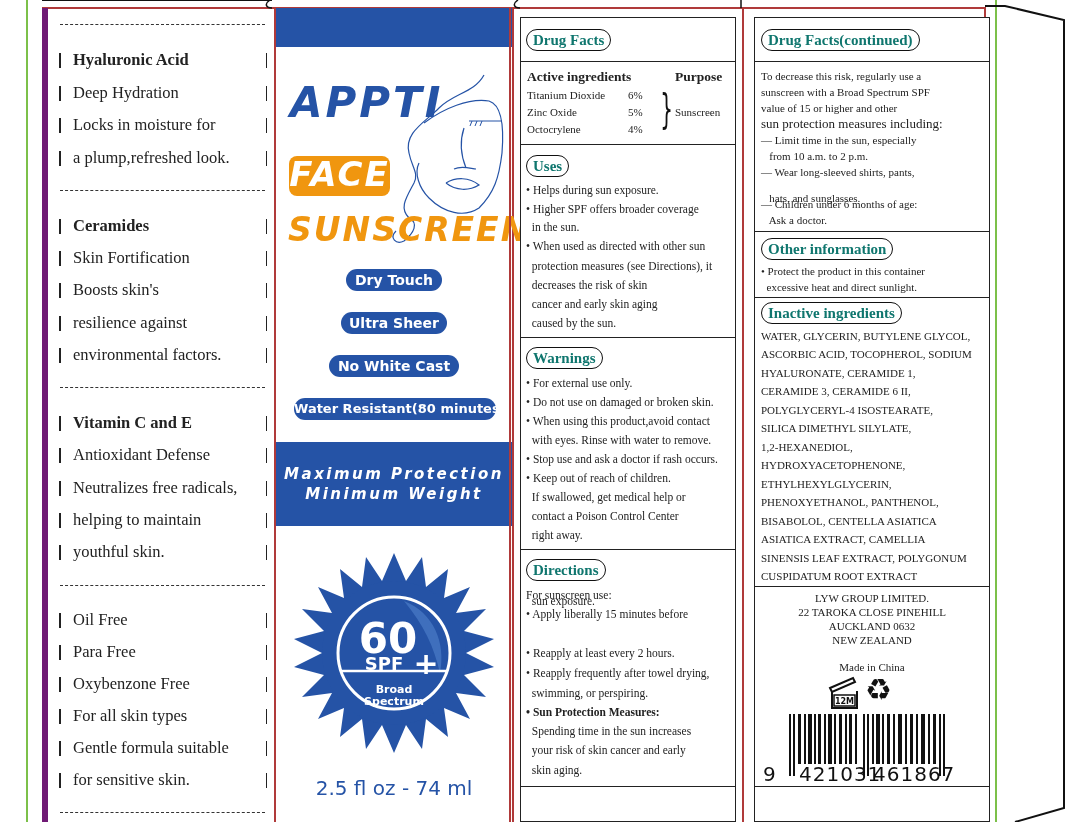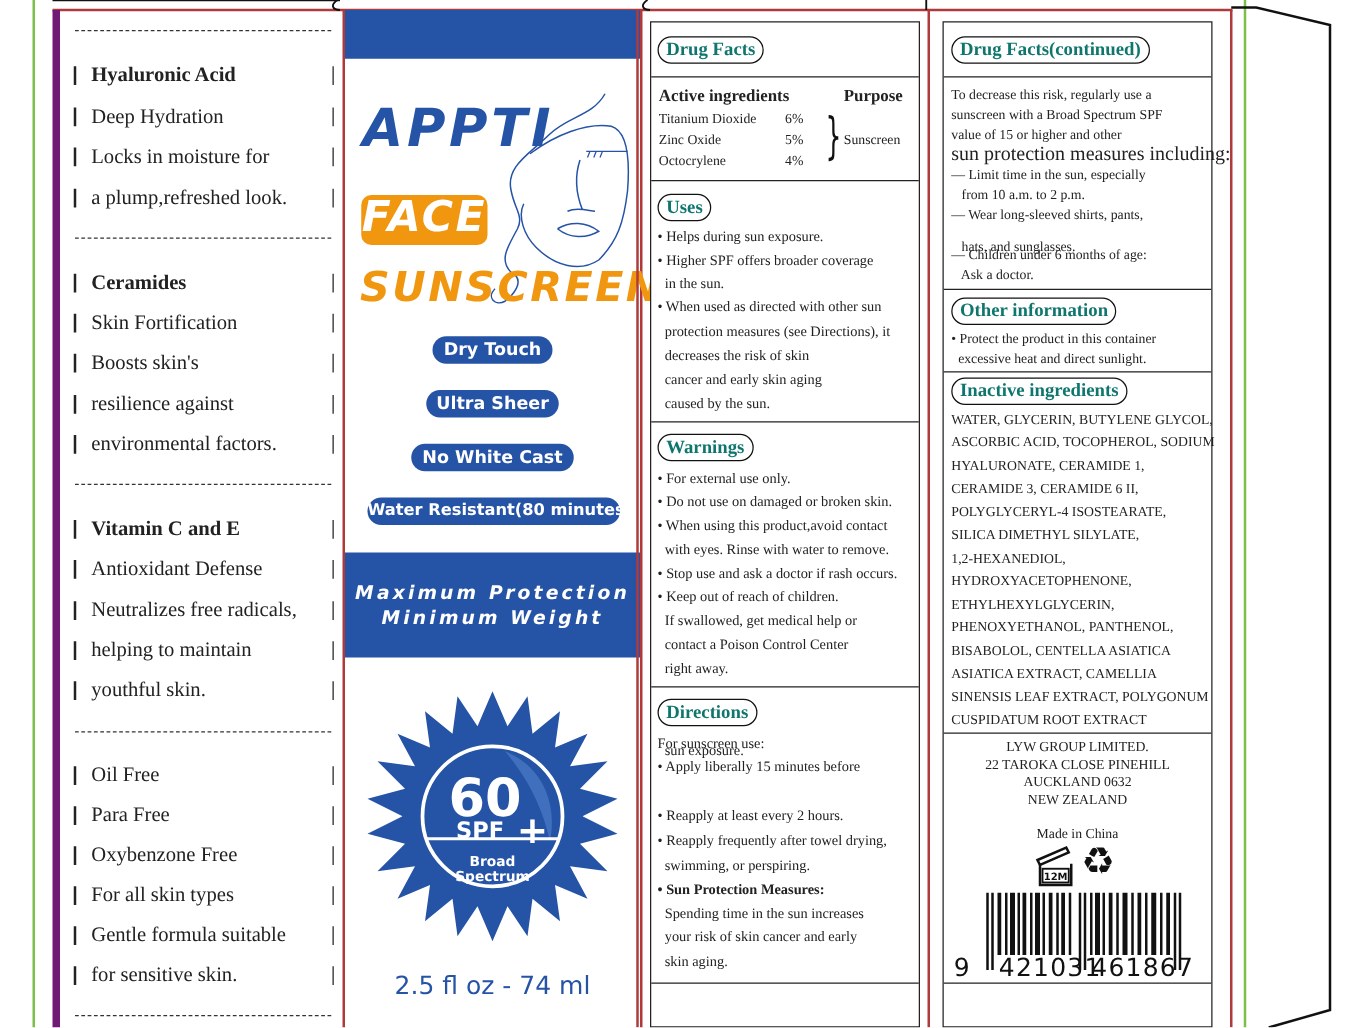--- a/index.html
+++ b/index.html
@@ -269,28 +269,28 @@
   <div class="df-line" style="left:5px;top:648px;white-space:pre;">• Reapply frequently after towel drying,</div>
   <div class="df-line" style="left:5px;top:668px;white-space:pre;">  swimming, or perspiring.</div>
   <div class="df-line bold" style="left:5px;top:687px;white-space:pre;">• Sun Protection Measures:</div>
   <div class="df-line" style="left:5px;top:706px;white-space:pre;">  Spending time in the sun increases</div>
   <div class="df-line" style="left:5px;top:725px;white-space:pre;">  your risk of skin cancer and early</div>
   <div class="df-line" style="left:5px;top:745px;white-space:pre;">  skin aging.</div>
 
   <div class="df-sec" style="top:768px;"></div>
 </div>
 
-<div class="df-box" style="left:754px;top:17px;width:214px;height:803px;">
+<div class="df-box" style="left:754px;top:17px;width:214px;height:803px;padding-left:20px;">
   <div class="df-title" style="left:6px;top:11px;">Drug Facts(continued)</div>
 
   <div class="df-sec" style="top:43px;"></div>
   <div class="df-line" style="left:6px;top:51px;font-size:11px;white-space:pre;">To decrease this risk, regularly use a</div>
   <div class="df-line" style="left:6px;top:67px;font-size:11px;white-space:pre;">sunscreen with a Broad Spectrum SPF</div>
   <div class="df-line" style="left:6px;top:83px;font-size:11px;white-space:pre;">value of 15 or higher and other</div>
-  <div class="df-line" style="left:6px;top:99px;font-size:16px;white-space:pre;">sun protection measures including:</div>
+  <div class="df-line" style="left:6px;top:99px;font-size:13px;white-space:pre;">sun protection measures including:</div>
   <div class="df-line" style="left:6px;top:115px;font-size:11px;white-space:pre;">— Limit time in the sun, especially</div>
   <div class="df-line" style="left:6px;top:131px;font-size:11px;white-space:pre;">   from 10 a.m. to 2 p.m.</div>
   <div class="df-line" style="left:6px;top:147px;font-size:11px;white-space:pre;">— Wear long-sleeved shirts, pants,</div>
   <div class="df-line" style="left:6px;top:173px;font-size:11px;white-space:pre;">   hats, and sunglasses.</div>
   <div class="df-line" style="left:6px;top:179px;font-size:11px;white-space:pre;">— Children under 6 months of age:</div>
   <div class="df-line" style="left:6px;top:195px;font-size:11px;white-space:pre;">   Ask a doctor.</div>
 
   <div class="df-sec" style="top:213px;"></div>
   <div class="df-title" style="left:6px;top:220px;">Other information</div>
   <div class="df-line" style="left:6px;top:246px;font-size:11px;white-space:pre;">• Protect the product in this container</div>

